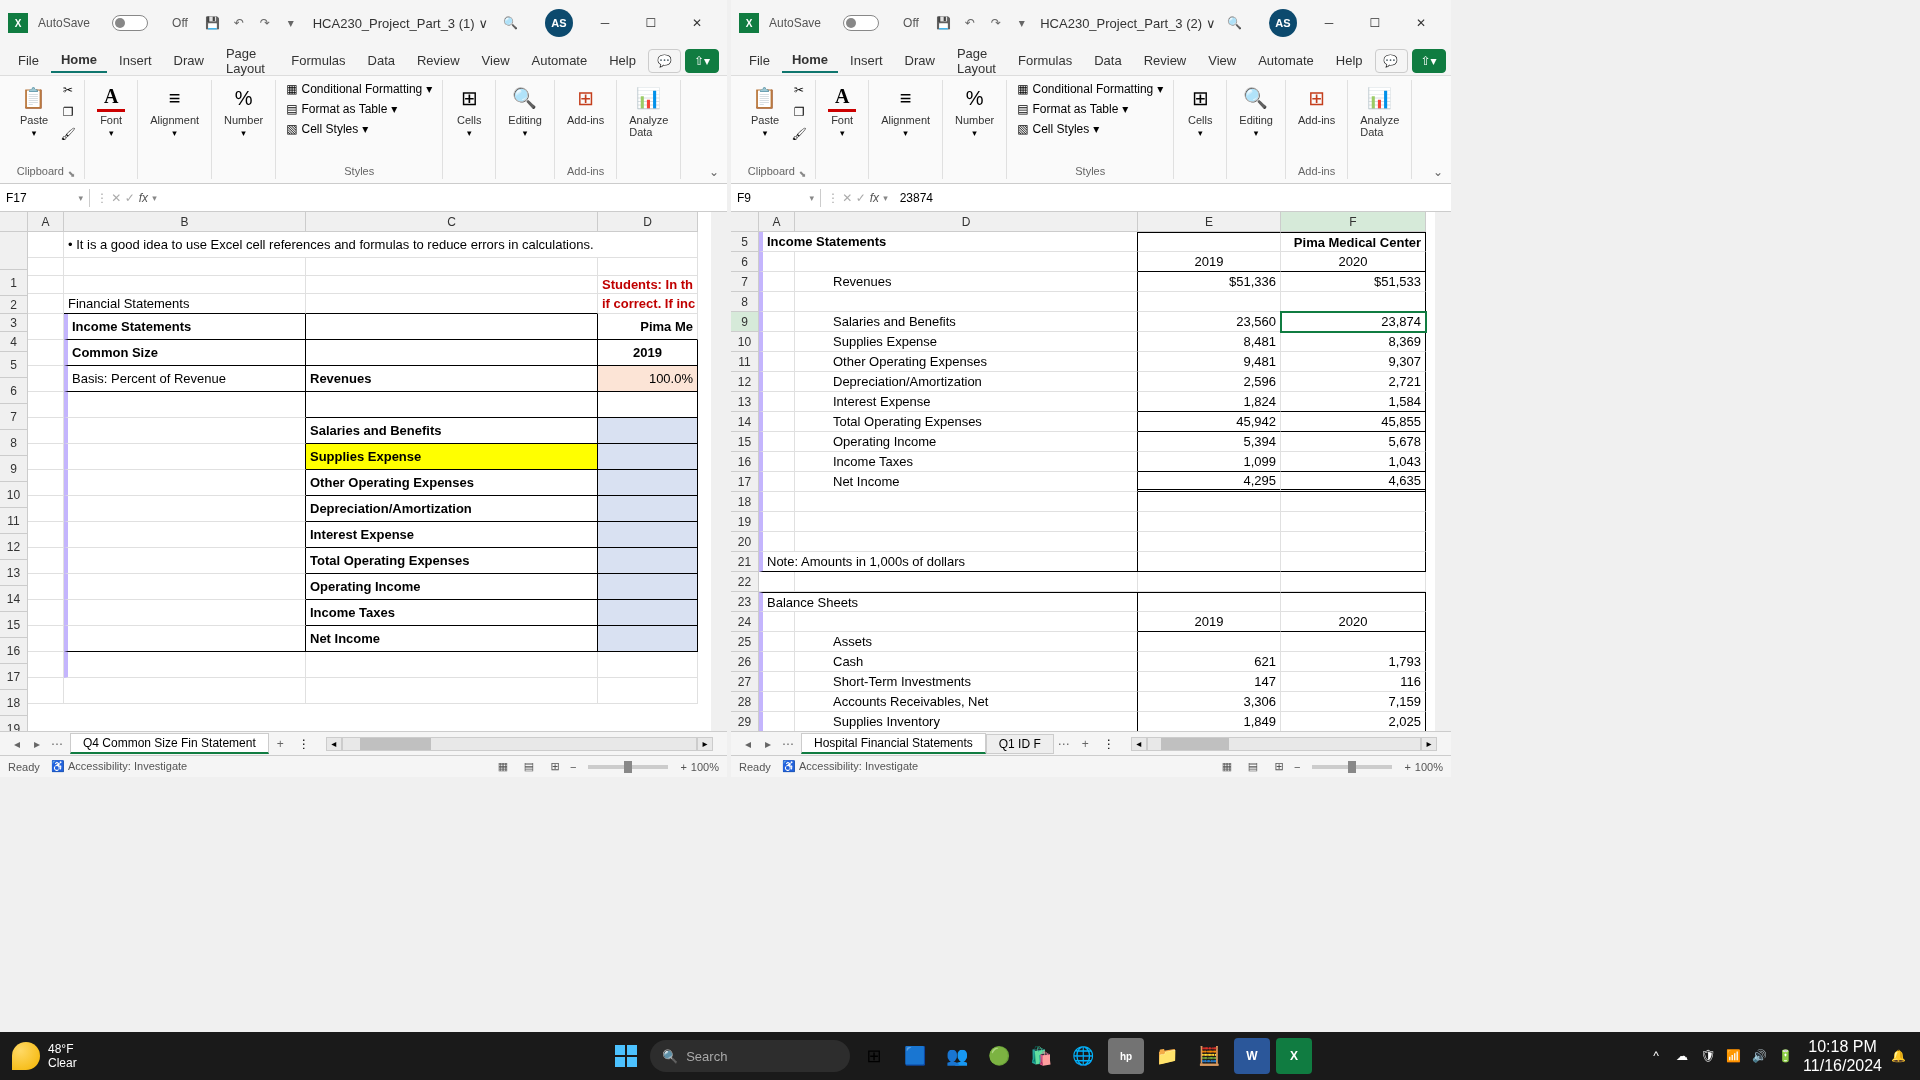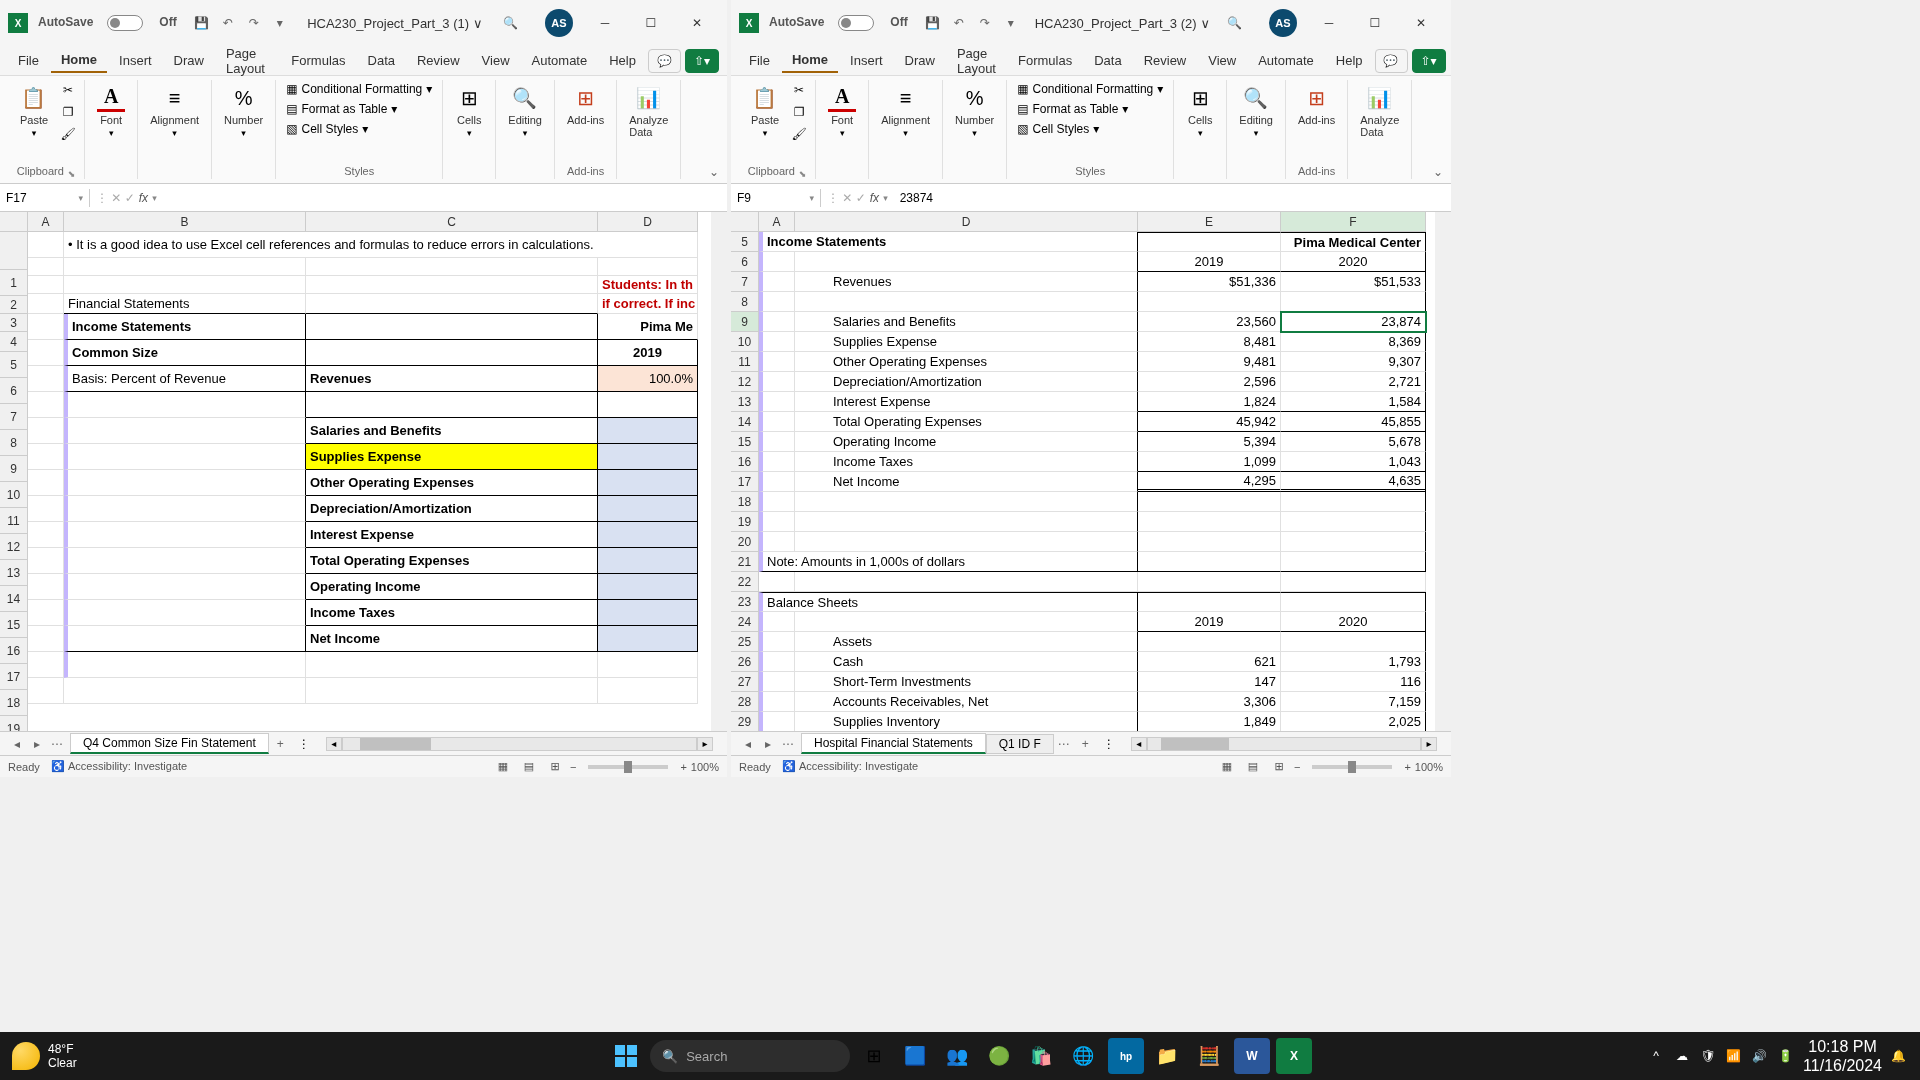--- a/index.html
+++ b/index.html
@@ -5,37 +5,37 @@
 * { margin: 0; padding: 0; box-sizing: border-box; font-family: "Segoe UI", Arial, sans-serif; }
 body { background: #f0f0f0; width: 1920px; height: 1080px; overflow: hidden; position: relative; }
 
 .excel-window { position: absolute; background: #fff; display: flex; flex-direction: column; }
 .excel-window.left { left: 0; top: 0; width: 727px; height: 777px; }
 .excel-window.right { left: 731px; top: 0; width: 720px; height: 777px; }
 
 
 .title-bar { height: 46px; background: #f5f5f5; display: flex; align-items: center; padding: 0 8px; font-size: 12px; color: #555; }
 .excel-icon { width: 20px; height: 20px; background: #107c41; color: #fff; display: flex; align-items: center; justify-content: center; font-size: 10px; font-weight: bold; margin-right: 10px; }
-.autosave { display: flex; align-items: flex-start; gap: 14px; margin-right: 12px; font-weight: bold; }
+.autosave { display: flex; align-items: center; gap: 22px; margin-right: 12px; }
 .toggle { width: 36px; height: 16px; border: 1px solid #888; border-radius: 10px; position: relative; background: #fff; }
 .toggle::after { content: ""; position: absolute; width: 10px; height: 10px; border-radius: 50%; background: #888; left: 2px; top: 2px; }
 .toggle-label { font-size: 12px; margin-left: 2px; }
 .qat-icon { width: 18px; height: 18px; margin: 0 4px; display: flex; align-items: center; justify-content: center; color: #666; cursor: pointer; }
 .qat-icon.save-purple { color: #8b5cf6; }
 .title-text { flex: 1; text-align: center; font-size: 13px; color: #333; }
 .title-dropdown { margin-left: 4px; }
 .search-btn { width: 28px; height: 28px; display: flex; align-items: center; justify-content: center; cursor: pointer; color: #666; margin-right: 20px; }
 .avatar { width: 28px; height: 28px; border-radius: 50%; background: #0c4a6e; color: #fff; display: flex; align-items: center; justify-content: center; font-size: 11px; font-weight: 600; margin-right: 10px; }
 .win-controls { display: flex; gap: 2px; }
 .win-btn { width: 44px; height: 30px; display: flex; align-items: center; justify-content: center; cursor: pointer; color: #333; }
 
 
 .menu-bar { height: 30px; display: flex; align-items: center; padding: 0 8px; background: #f5f5f5; border-bottom: 1px solid #ddd; gap: 2px; }
 .menu-item { padding: 4px 10px; font-size: 13px; cursor: pointer; color: #333; }
-.menu-item.active { border-bottom: 2px solid #a16207; font-weight: 600; }
+.menu-item.active { border-bottom: 2px solid #0f766e; font-weight: 600; }
 .menu-right { margin-left: auto; display: flex; gap: 4px; }
 .comment-btn, .share-btn { padding: 4px 8px; border: 1px solid #ccc; border-radius: 4px; font-size: 12px; cursor: pointer; }
 .share-btn { background: #107c41; color: #fff; border-color: #107c41; }
 
 
 .ribbon { height: 108px; background: #fafafa; display: flex; padding: 4px 8px; border-bottom: 1px solid #ccc; position: relative; }
 .ribbon-group { display: flex; flex-direction: column; align-items: center; padding: 0 6px; border-right: 1px solid #e0e0e0; }
 .ribbon-group:last-child { border-right: none; }
 .ribbon-group-content { flex: 1; display: flex; align-items: flex-start; gap: 4px; }
 .ribbon-group-label { font-size: 11px; color: #666; padding-bottom: 2px; }
@@ -861,21 +861,21 @@
           <div></div>
         </div>
       </div>
     <div class="search-box">🔍 <span>Search</span></div>
     <div class="task-icon">⊞</div>
     <div class="task-icon">🟦</div>
     <div class="task-icon">👥</div>
     <div class="task-icon">🟢</div>
     <div class="task-icon">🛍️</div>
     <div class="task-icon">🌐</div>
-    <div class="task-icon" style="background:#0369a1;color:#fff;border-radius:4px;font-size:10px;font-weight:bold">hp</div>
+    <div class="task-icon" style="background:#737373;color:#fff;border-radius:4px;font-size:10px;font-weight:bold">hp</div>
     <div class="task-icon">📁</div>
     <div class="task-icon">🧮</div>
     <div class="task-icon" style="background:#2b579a;color:#fff;border-radius:4px;font-size:12px;font-weight:bold">W</div>
     <div class="task-icon" style="background:#107c41;color:#fff;border-radius:4px;font-size:12px;font-weight:bold">X</div>
   </div>
   <div class="tray">
     <div class="tray-icon">^</div>
     <div class="tray-icon">☁</div>
     <div class="tray-icon">🛡</div>
     <div class="tray-icon">📶</div>

